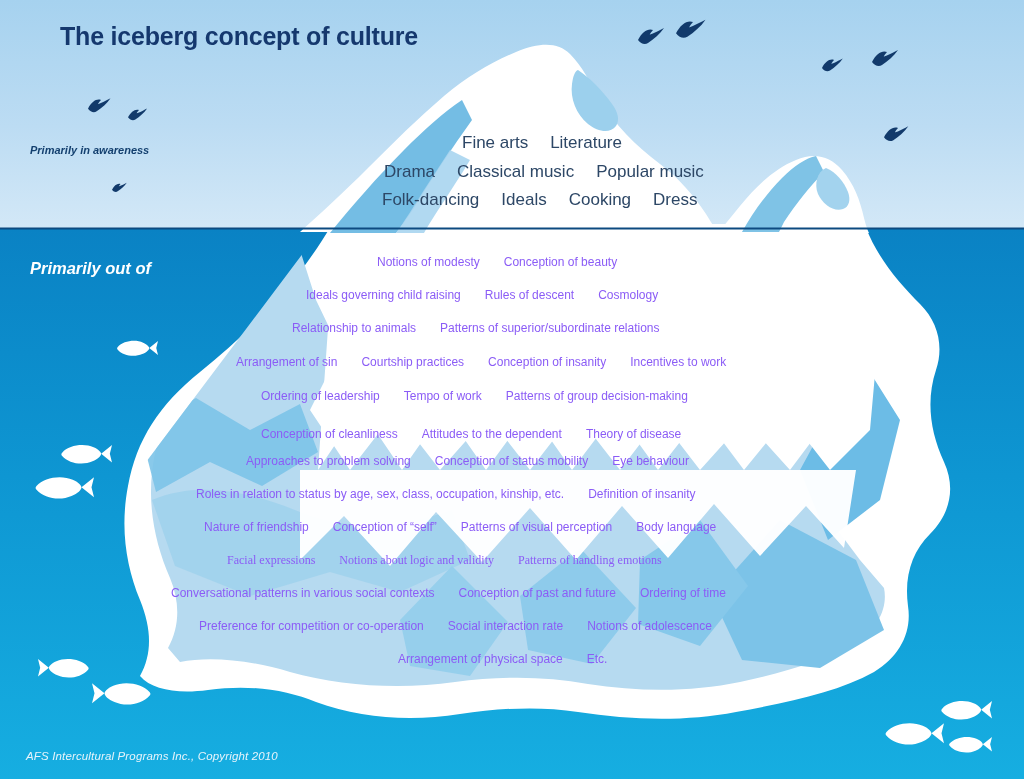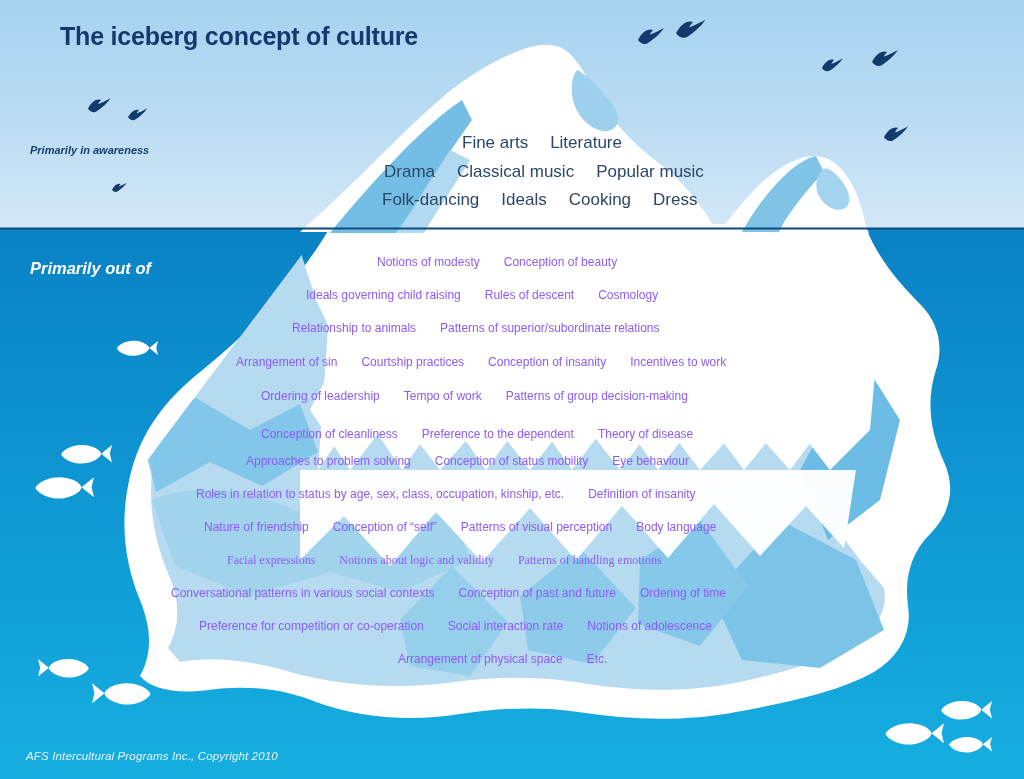--- a/index.html
+++ b/index.html
@@ -304,21 +304,21 @@
         <span class="term">Conception of insanity</span>
         <span class="term">Incentives to work</span>
       </div>
       <div class="row below" style="top: 389px; left: 261px;">
         <span class="term">Ordering of leadership</span>
         <span class="term">Tempo of work</span>
         <span class="term">Patterns of group decision-making</span>
       </div>
       <div class="row below" style="top: 421px; left: 261px; margin-top: 6px;">
         <span class="term">Conception of cleanliness</span>
-        <span class="term">Preference to the dependent</span>
+        <span class="term">Attitudes to the dependent</span>
         <span class="term">Theory of disease</span>
       </div>
       <div class="row below" style="top: 454px; left: 246px;">
         <span class="term">Approaches to problem solving</span>
         <span class="term">Conception of status mobility</span>
         <span class="term">Eye behaviour</span>
       </div>
       <div class="row below" style="top: 487px; left: 196px;">
         <span class="term">Roles in relation to status by age, sex, class, occupation, kinship, etc.</span>
         <span class="term">Definition of insanity</span>

